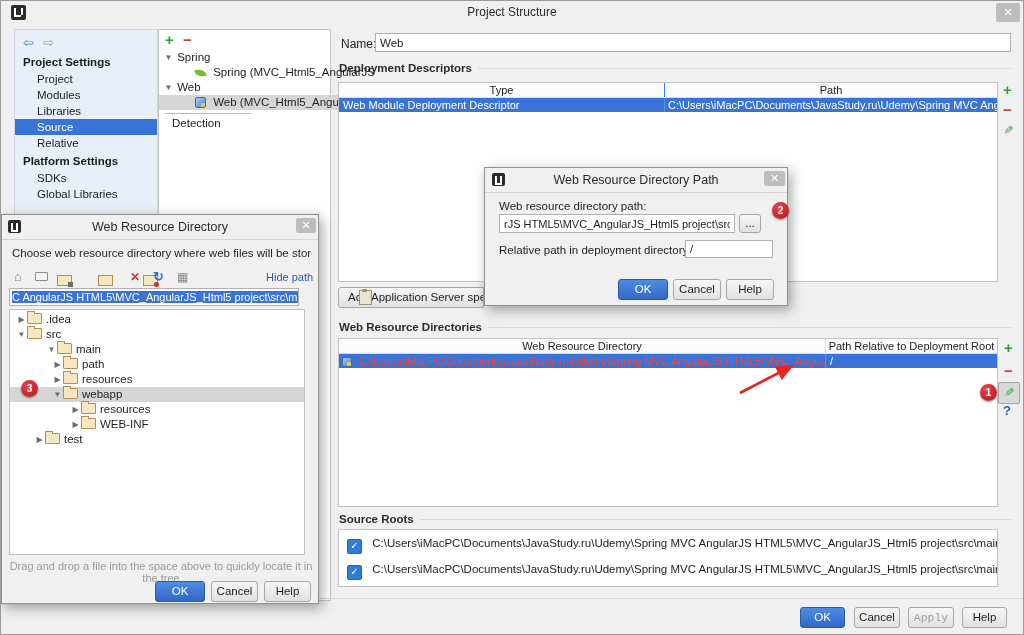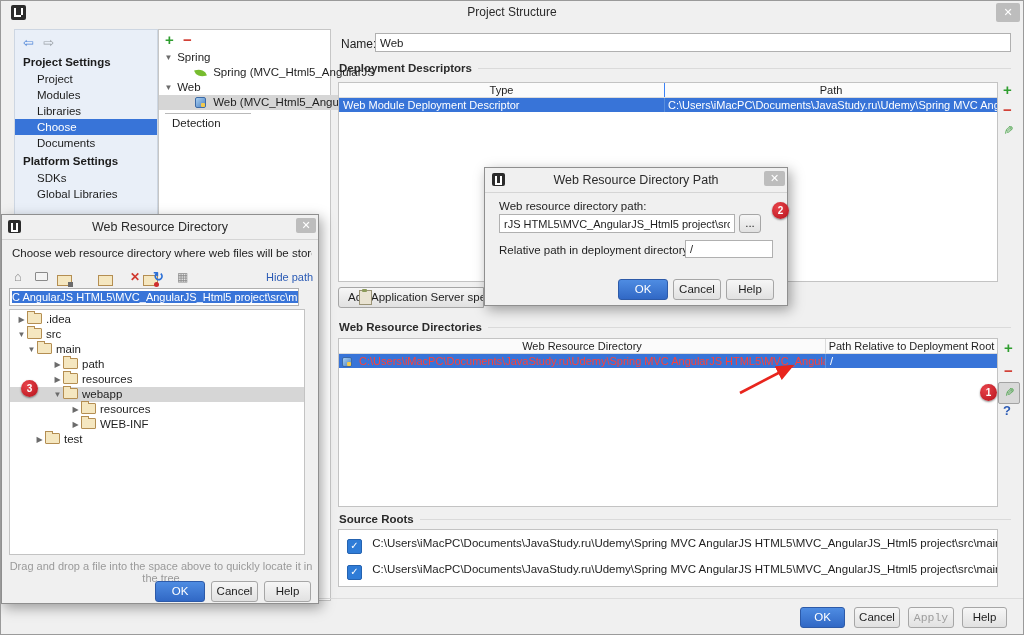--- a/index.html
+++ b/index.html
@@ -84,22 +84,22 @@
 
   <div class="sidebar">
     <div style="padding:5px 0 2px 8px;">
       <span class="nav-ar" style="color:#4e86d8;">⇦</span>
       <span class="nav-ar" style="color:#9aa0a6;">⇨</span>
     </div>
     <div class="side-hdr">Project Settings</div>
     <div class="side-item">Project</div>
     <div class="side-item">Modules</div>
     <div class="side-item">Libraries</div>
-    <div class="side-item sel">Choose</div>
-    <div class="side-item">Documents</div>
+    <div class="side-item sel">Source</div>
+    <div class="side-item">Relative</div>
     <div class="side-hdr">Platform Settings</div>
     <div class="side-item">SDKs</div>
     <div class="side-item">Global Libraries</div>
   </div>
 
   <div class="facets">
     <span class="abs ic-plus" style="left:6px;top:3px;">+</span>
     <span class="abs ic-minus" style="left:24px;top:3px;">−</span>
     <div class="trow" style="left:0;top:20px;width:171px;padding-left:4px;">
       <span class="tw exp"></span>
@@ -232,21 +232,21 @@
     <span class="abs paste-ic" style="left:302px;top:75px;"></span>
 
     
     <div class="abs" style="left:7px;top:94px;width:296px;height:246px;background:#fff;border:1px solid #c3c3c3;box-sizing:border-box;overflow:hidden;">
       <div class="trow" style="left:0;top:2px;width:294px;padding-left:6px;">
         <span class="tw col"></span><span class="folder"></span><span>.idea</span>
       </div>
       <div class="trow" style="left:0;top:17px;width:294px;padding-left:6px;">
         <span class="tw exp"></span><span class="folder"></span><span>src</span>
       </div>
-      <div class="trow" style="left:0;top:32px;width:294px;padding-left:16px;">
+      <div class="trow" style="left:0;top:32px;width:294px;padding-left:36px;">
         <span class="tw exp"></span><span class="folder"></span><span>main</span>
       </div>
       <div class="trow" style="left:0;top:47px;width:294px;padding-left:42px;">
         <span class="tw col"></span><span class="folder"></span><span>path</span>
       </div>
       <div class="trow" style="left:0;top:62px;width:294px;padding-left:42px;">
         <span class="tw col"></span><span class="folder"></span><span>resources</span>
       </div>
       <div class="trow sel" style="left:0;top:77px;width:294px;padding-left:42px;">
         <span class="tw exp"></span><span class="folder"></span><span>webapp</span>

